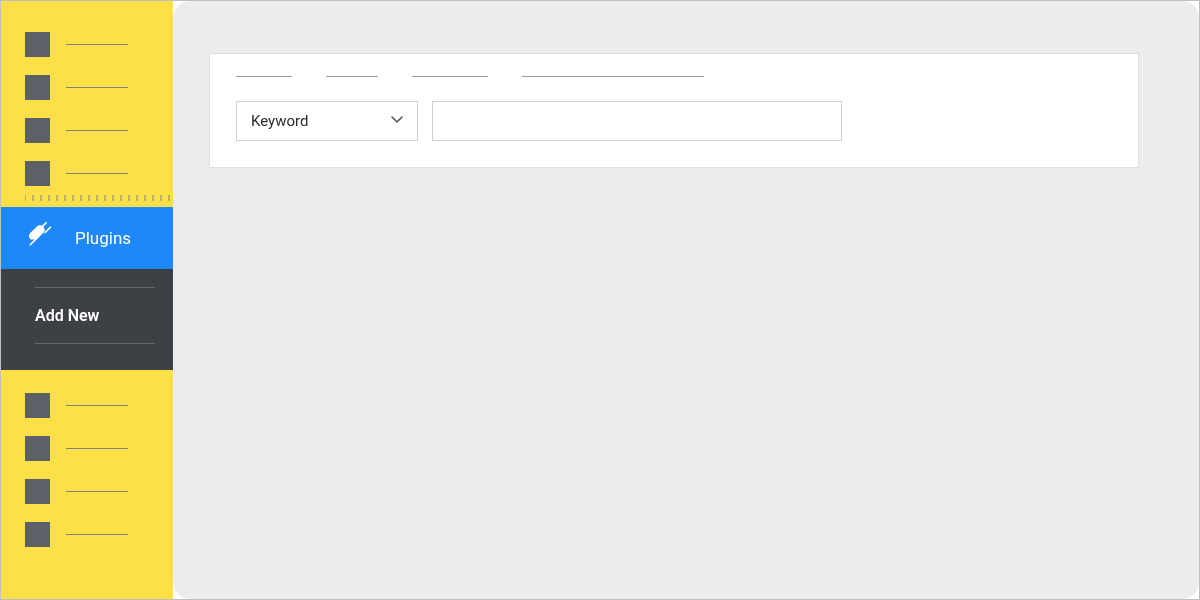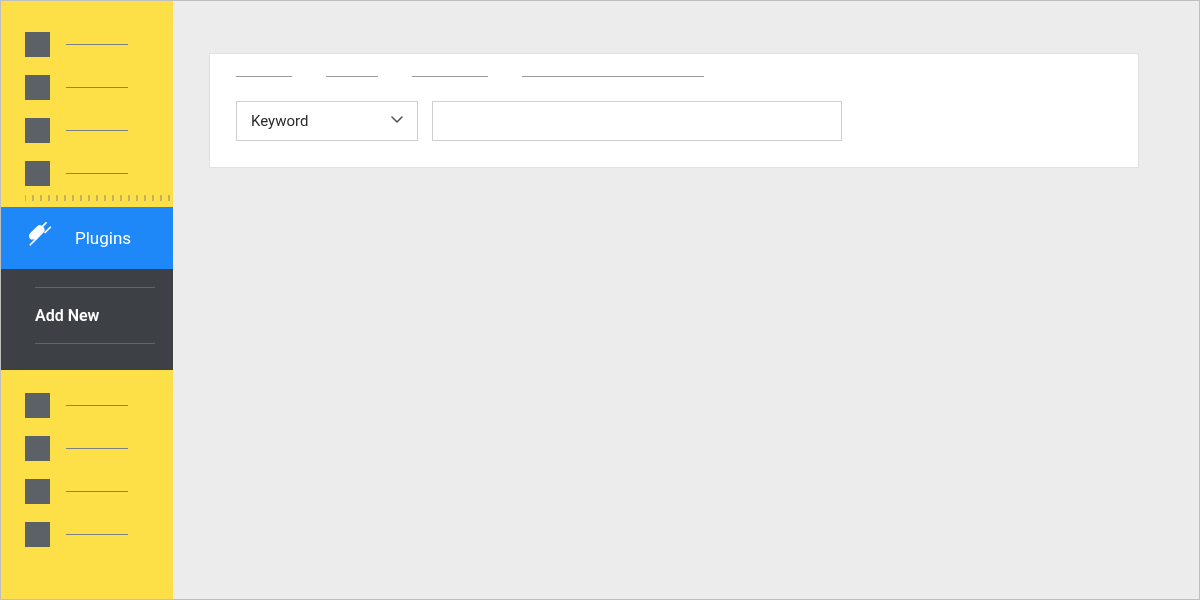--- a/index.html
+++ b/index.html
@@ -78,20 +78,21 @@
     cursor: pointer;
   }
 
   .bottom-group { padding-top: 14px; }
 
   
   .main {
     flex: 1;
     background: #ececec;
     padding: 52px 36px;
+    border-radius: 17px;
   }
   .panel {
     background: #fff;
     border: 1px solid #e0e0e0;
     padding: 22px 26px 26px 26px;
     max-width: 930px;
   }
   .tab-row {
     display: flex;
     gap: 34px;

